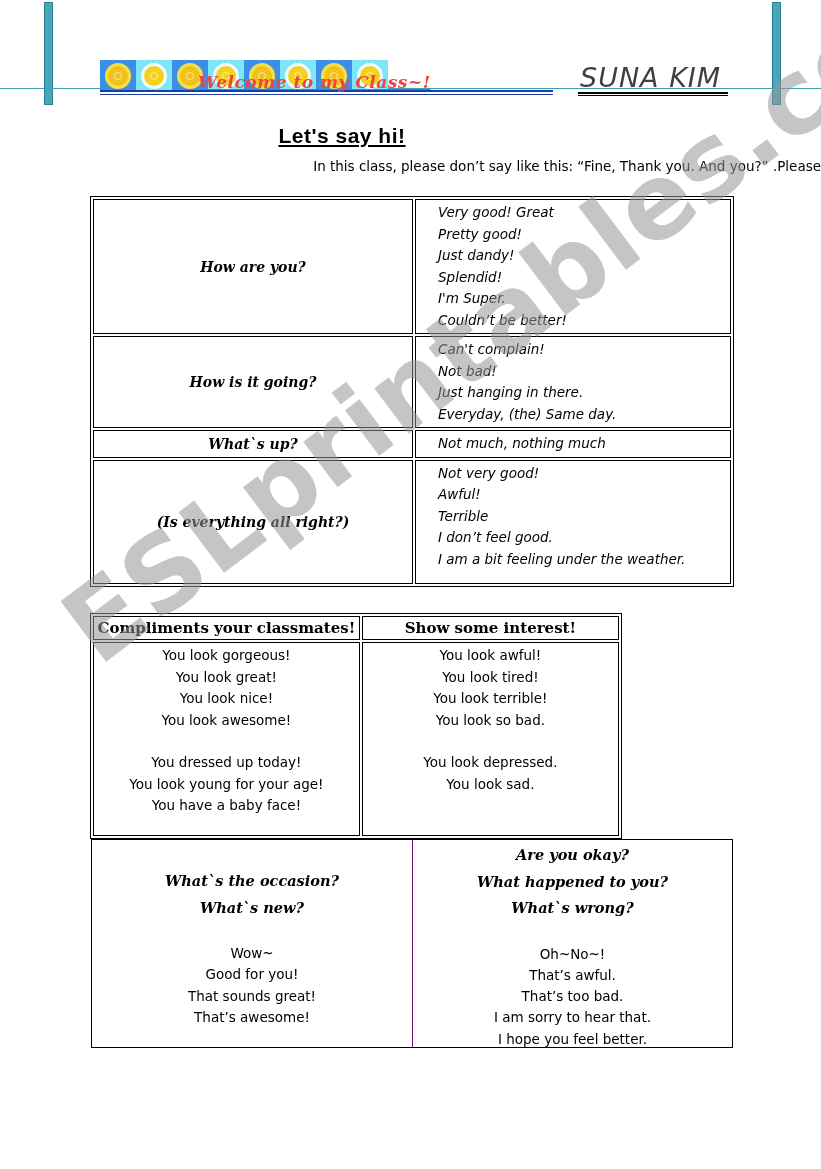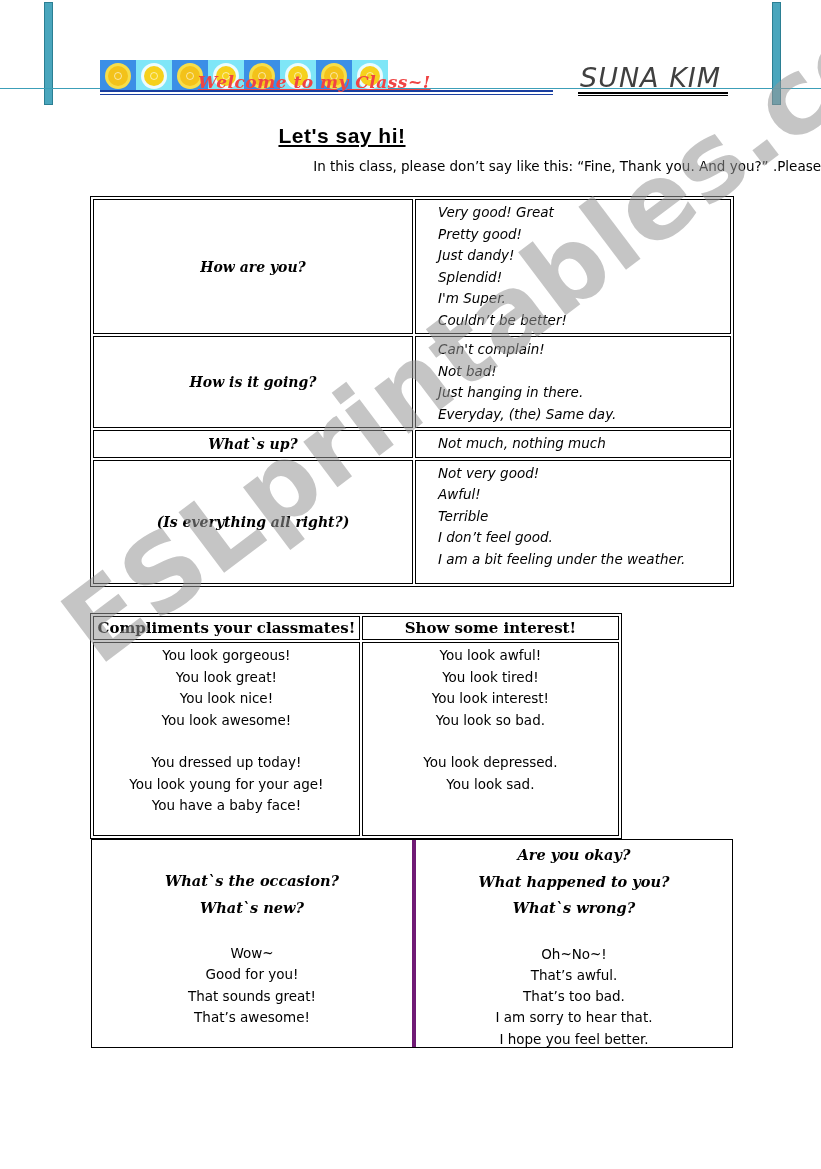--- a/index.html
+++ b/index.html
@@ -51,21 +51,21 @@
   .t2 { left:90px; top:613px; width:532px; }
   .t2 td { text-align:center; width:318px; }
   .t2 .hdr { font-family:"DejaVu Serif", serif; font-weight:bold; font-size:15px; height:22px; }
   .t2 .body { font-family:"DejaVu Sans", sans-serif; font-size:13.5px; line-height:21.5px;
               vertical-align:top; padding-top:2px; height:190px; }
   .gap { height:21px; }
 
   .t3 { position:absolute; left:91px; top:839px; width:642px; height:209px;
         border:1px solid #000; display:flex; box-sizing:border-box; }
   .t3 .col { width:50%; text-align:center; box-sizing:border-box; }
-  .t3 .col + .col { border-left:4px solid #701a75; }
+  .t3 .col + .col { border-left:1px solid #701a75; }
   .t3 .ask { font-family:"DejaVu Serif", serif; font-style:italic; font-weight:bold;
              font-size:14.5px; line-height:26.5px; }
   .t3 .resp { font-family:"DejaVu Sans", sans-serif; font-size:13.5px; line-height:21.3px; }
 
   .watermark { position:absolute; left:40px; top:590px; font-family:"DejaVu Sans", sans-serif;
                font-weight:bold; font-size:104px; color:rgba(150,150,150,0.55);
                transform:rotate(-37deg); transform-origin:0 0; white-space:nowrap;
                pointer-events:none; letter-spacing:1px; }
 </style>
 </head>
@@ -167,21 +167,21 @@
       <div>You look nice!</div>
       <div>You look awesome!</div>
       <div class="gap"></div>
       <div>You dressed up today!</div>
       <div>You look young for your age!</div>
       <div>You have a baby face!</div>
     </td>
     <td class="body">
       <div>You look awful!</div>
       <div>You look tired!</div>
-      <div>You look interest!</div>
+      <div>You look terrible!</div>
       <div>You look so bad.</div>
       <div class="gap"></div>
       <div>You look depressed.</div>
       <div>You look sad.</div>
     </td>
   </tr>
 </tbody>
   </table>
 
 <div class="t3">

